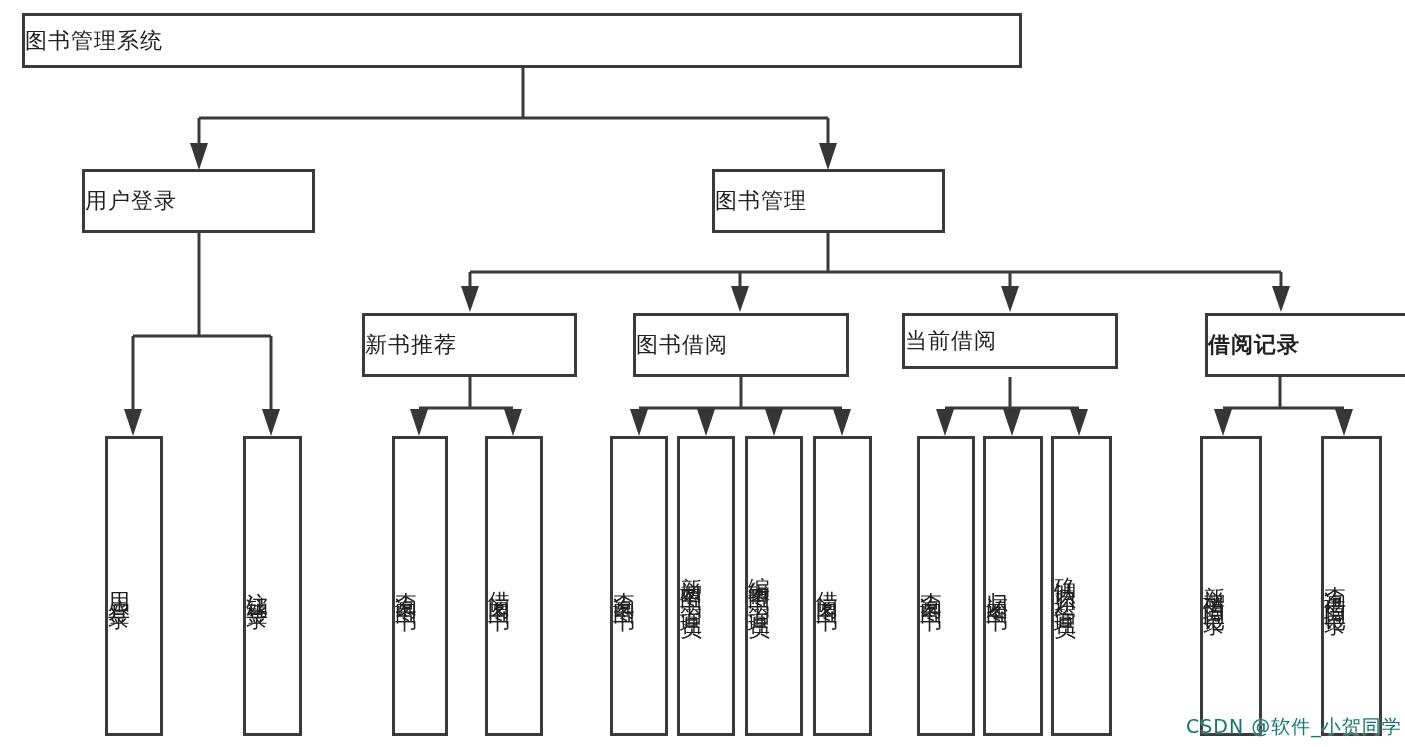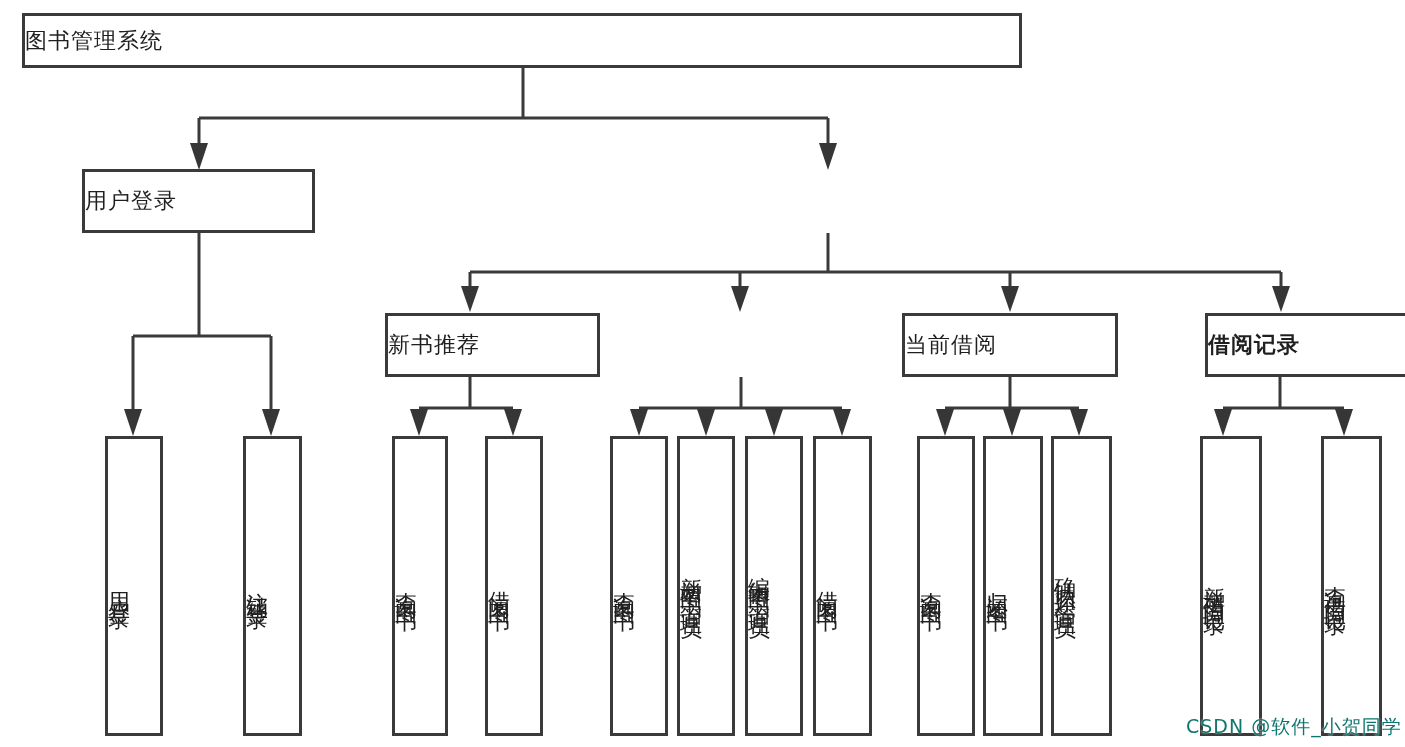--- a/index.html
+++ b/index.html
@@ -45,23 +45,23 @@
     letter-spacing: 6px;
     white-space: normal;
     line-height: 1;
   }
   
   #n-root { left: 22px;  top: 13px;  width: 1000px; height: 55px; }
   
   #n-login { left: 82px;  top: 169px; width: 233px; height: 64px; }
   #n-mgmt  { left: 712px; top: 169px; width: 233px; height: 64px; }
   
-  #n-newbook { left: 362px;  top: 313px; width: 215px; height: 64px; margin-left: 23px; }
+  #n-newbook { left: 362px;  top: 313px; width: 215px; height: 64px; }
   #n-borrow  { left: 633px;  top: 313px; width: 216px; height: 64px; }
-  #n-current { left: 902px;  top: 313px; width: 216px; height: 64px; }
+  #n-current { left: 902px;  top: 313px; width: 216px; height: 56px; }
   #n-records { left: 1205px; top: 313px; width: 215px; height: 64px; font-weight: bold; }
   
   .leaf { top: 436px; height: 300px; }
   #l-a1 { left: 105px;  width: 58px; }
   #l-a2 { left: 243px;  width: 59px; }
   #l-b1 { left: 392px;  width: 56px; }
   #l-b2 { left: 485px;  width: 58px; }
   #l-c1 { left: 610px;  width: 58px; }
   #l-c2 { left: 677px;  width: 58px; }
   #l-c3 { left: 745px;  width: 58px; }
@@ -132,24 +132,30 @@
     </g>
   </svg>
 
   <div class="node" id="n-root">
     <span class="lbl">图书管理系统</span>
   </div>
 
   <div class="node" id="n-login">
     <span class="lbl">用户登录</span>
   </div>
+  <div class="node" id="n-mgmt">
+    <span class="lbl">图书管理</span>
+  </div>
 
   <div class="node" id="n-newbook">
     <span class="lbl">新书推荐</span>
   </div>
+  <div class="node" id="n-borrow">
+    <span class="lbl">图书借阅</span>
+  </div>
   <div class="node" id="n-current">
     <span class="lbl">当前借阅</span>
   </div>
   <div class="node" id="n-records">
     <span class="lbl">借阅记录</span>
   </div>
 
   <div class="node leaf" id="l-a1">
     <span class="lbl">用户登录</span>
   </div>

